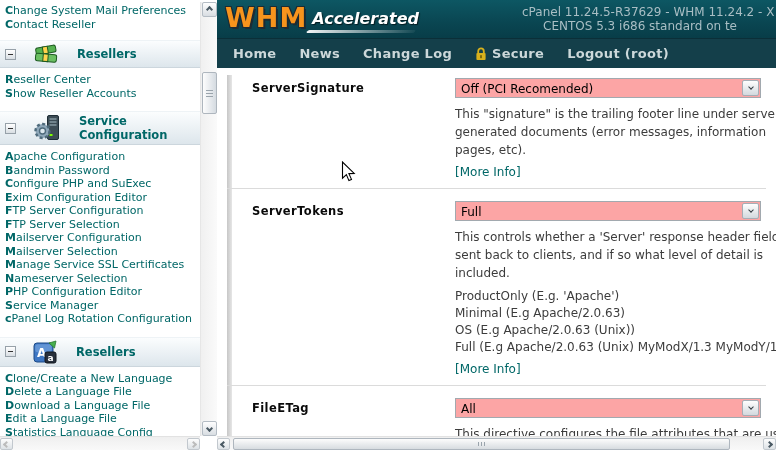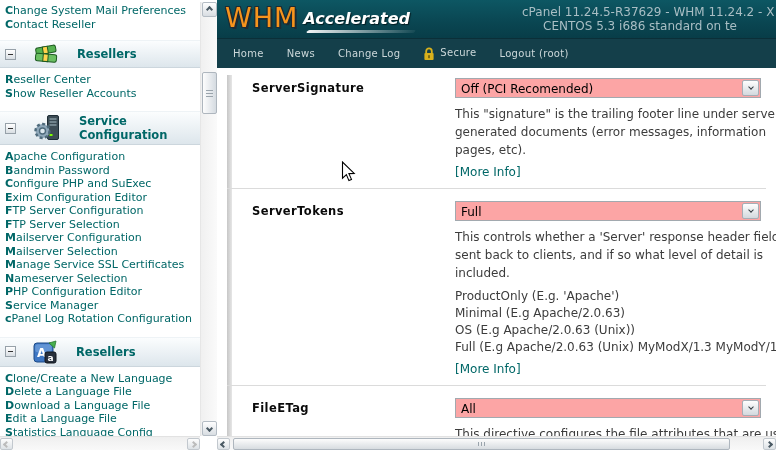--- a/index.html
+++ b/index.html
@@ -64,35 +64,35 @@
   .sb-thumb-h { position:absolute; top:1px; left:16px; width:497px; height:12px;
           background:linear-gradient(#fcfcfc,#d7dce0); border:1px solid #aeb6be; border-radius:2px; cursor:grab; }
   .sb-thumb-h::after { content:""; position:absolute; top:3px; bottom:3px; left:50%; margin-left:-4px; width:8px;
           background:repeating-linear-gradient(90deg,#9aa4ac 0 1px, transparent 1px 3px); }
 
   
   .main { position:absolute; left:217px; top:0; width:559px; height:450px; background:#fff; }
   .hdr { position:relative; height:38px; background:linear-gradient(#0d5763,#0a4753 55%,#083d48); }
   .logo { position:absolute; left:8px; top:2px; white-space:nowrap; }
   .logo-whm {
-    font-size:27px; font-weight:normal; color:#f7941d; letter-spacing:1px; font-family:"DejaVu Sans", sans-serif;
+    font-size:27px; font-weight:bold; color:#f7941d; letter-spacing:1px; font-family:"DejaVu Sans", sans-serif;
     text-shadow:-1px -1px 0 #1d2b33, 1px -1px 0 #1d2b33, -1px 1px 0 #1d2b33, 2px 2px 0 #1d2b33;
   }
   .logo-accel { font-style:italic; font-weight:bold; color:#fff; font-size:16px; margin-left:5px;
     position:relative; top:-3px; text-shadow:1px 1px 1px rgba(0,0,0,.6); }
   .swoosh { position:absolute; left:82px; top:28px; width:108px; height:3px; border-radius:2px;
     background:linear-gradient(90deg,rgba(255,255,255,.95),rgba(255,255,255,.05)); transform:skewX(-35deg); }
   .ver { position:absolute; white-space:nowrap; color:#a9bec4; font-size:12px; }
   .ver1 { left:305px; top:5px; }
   .ver2 { left:326px; top:19px; }
 
   .navbar { height:30px; background:#143f4a; border-top:1px solid #0b2f38;
             display:flex; align-items:center; padding-left:16px; }
-  .nav-item { display:flex; align-items:flex-start; color:#ccd8da; font-size:10px; letter-spacing:.3px;
-            text-decoration:none; margin-right:23px; cursor:pointer; }
+  .nav-item { display:flex; align-items:center; color:#ccd8da; font-size:13px; letter-spacing:.3px;
+            text-decoration:none; margin-right:23px; cursor:pointer;font-weight:bold; }
   .nav-icon { display:flex; margin-right:5px; }
 
   
   .content { position:absolute; left:0; right:0; top:68px; bottom:14px; background:#fff; overflow:hidden; }
   .left-strip { position:absolute; left:10px; width:5px; top:7px; bottom:-14px;
             background:linear-gradient(90deg,#c7c7c7,#e6e6e6); }
   .rows { position:absolute; left:0; right:0; top:10px; }
   .crow { position:relative; padding-left:238px; }
   .clabel { position:absolute; left:35px; top:3px; font-weight:bold; font-size:11.5px; color:#0a0a0a; letter-spacing:.4px; }
   .selectbox { width:306px; height:20px; border:1px solid #a2a9af; background:#fca5a5; position:relative;

